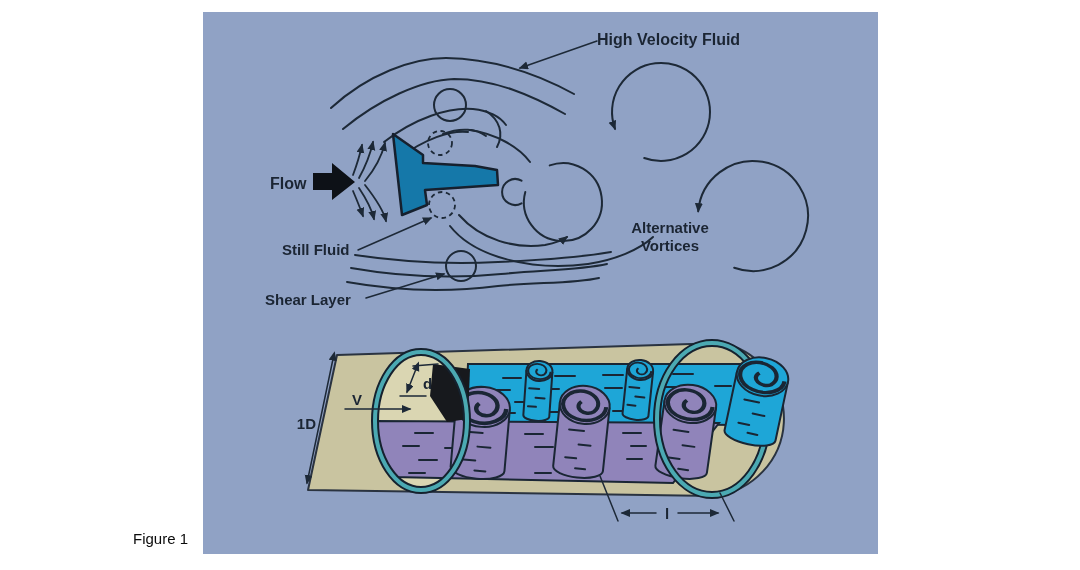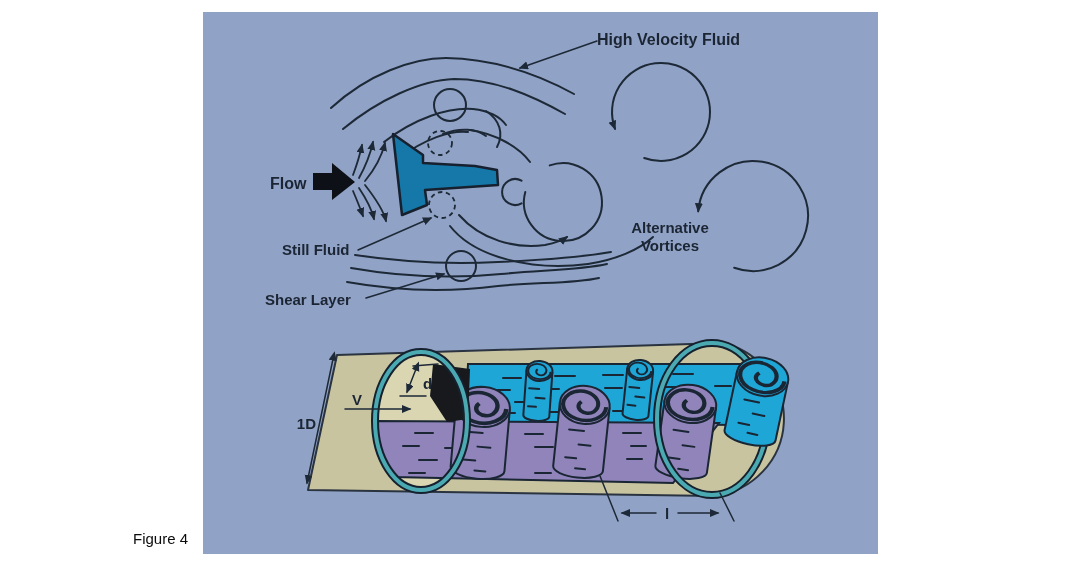--- a/index.html
+++ b/index.html
@@ -23,21 +23,21 @@
   .lbl{font:600 15px "Liberation Sans", sans-serif;fill:#1B2533;}
   .lbl-lg{font:600 16px "Liberation Sans", sans-serif;fill:#1B2533;}
   .roll-b{fill:#1EA6D7;stroke:#1A2634;stroke-width:2;}
   .roll-p{fill:#9084BA;stroke:#1A2634;stroke-width:2;}
   .rib{stroke:#1A2634;stroke-width:2;fill:none;stroke-linecap:round;}
   .spiral{stroke:#1A2634;fill:none;vector-effect:non-scaling-stroke;stroke-width:1.7;}
 </style>
 </head>
 <body>
 
-<div class="caption">Figure 4</div>
+<div class="caption">Figure 1</div>
 
 <div class="panel">
 <svg width="675" height="542" viewBox="0 0 675 542">
   <defs>
     <marker id="ah" markerUnits="userSpaceOnUse" markerWidth="11" markerHeight="9" refX="8" refY="4" orient="auto">
       <path d="M0 0 L9.5 4 L0 8 Z" fill="#1D2937"></path>
     </marker>
     <marker id="ahr" markerUnits="userSpaceOnUse" markerWidth="11" markerHeight="9" refX="1.5" refY="4" orient="auto-start-reverse">
       <path d="M0 0 L9.5 4 L0 8 Z" fill="#1D2937"></path>
     </marker>

